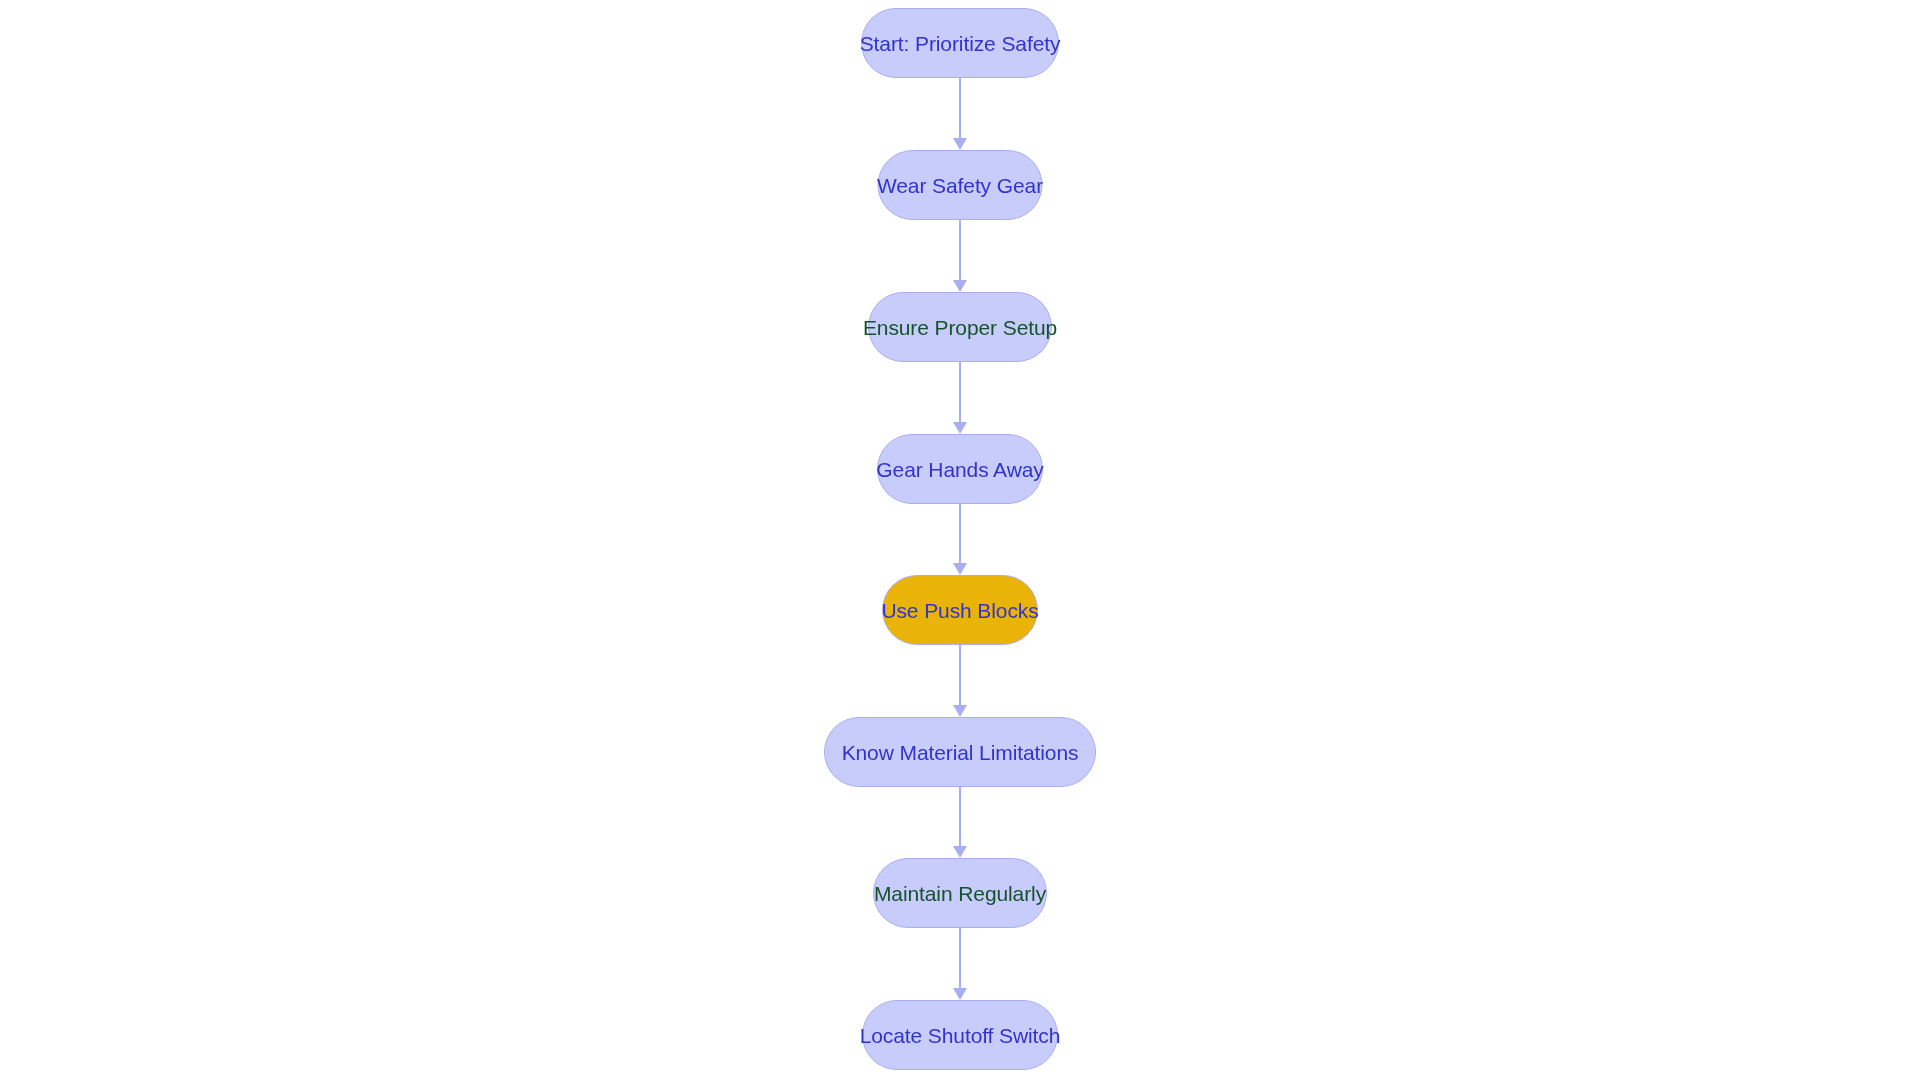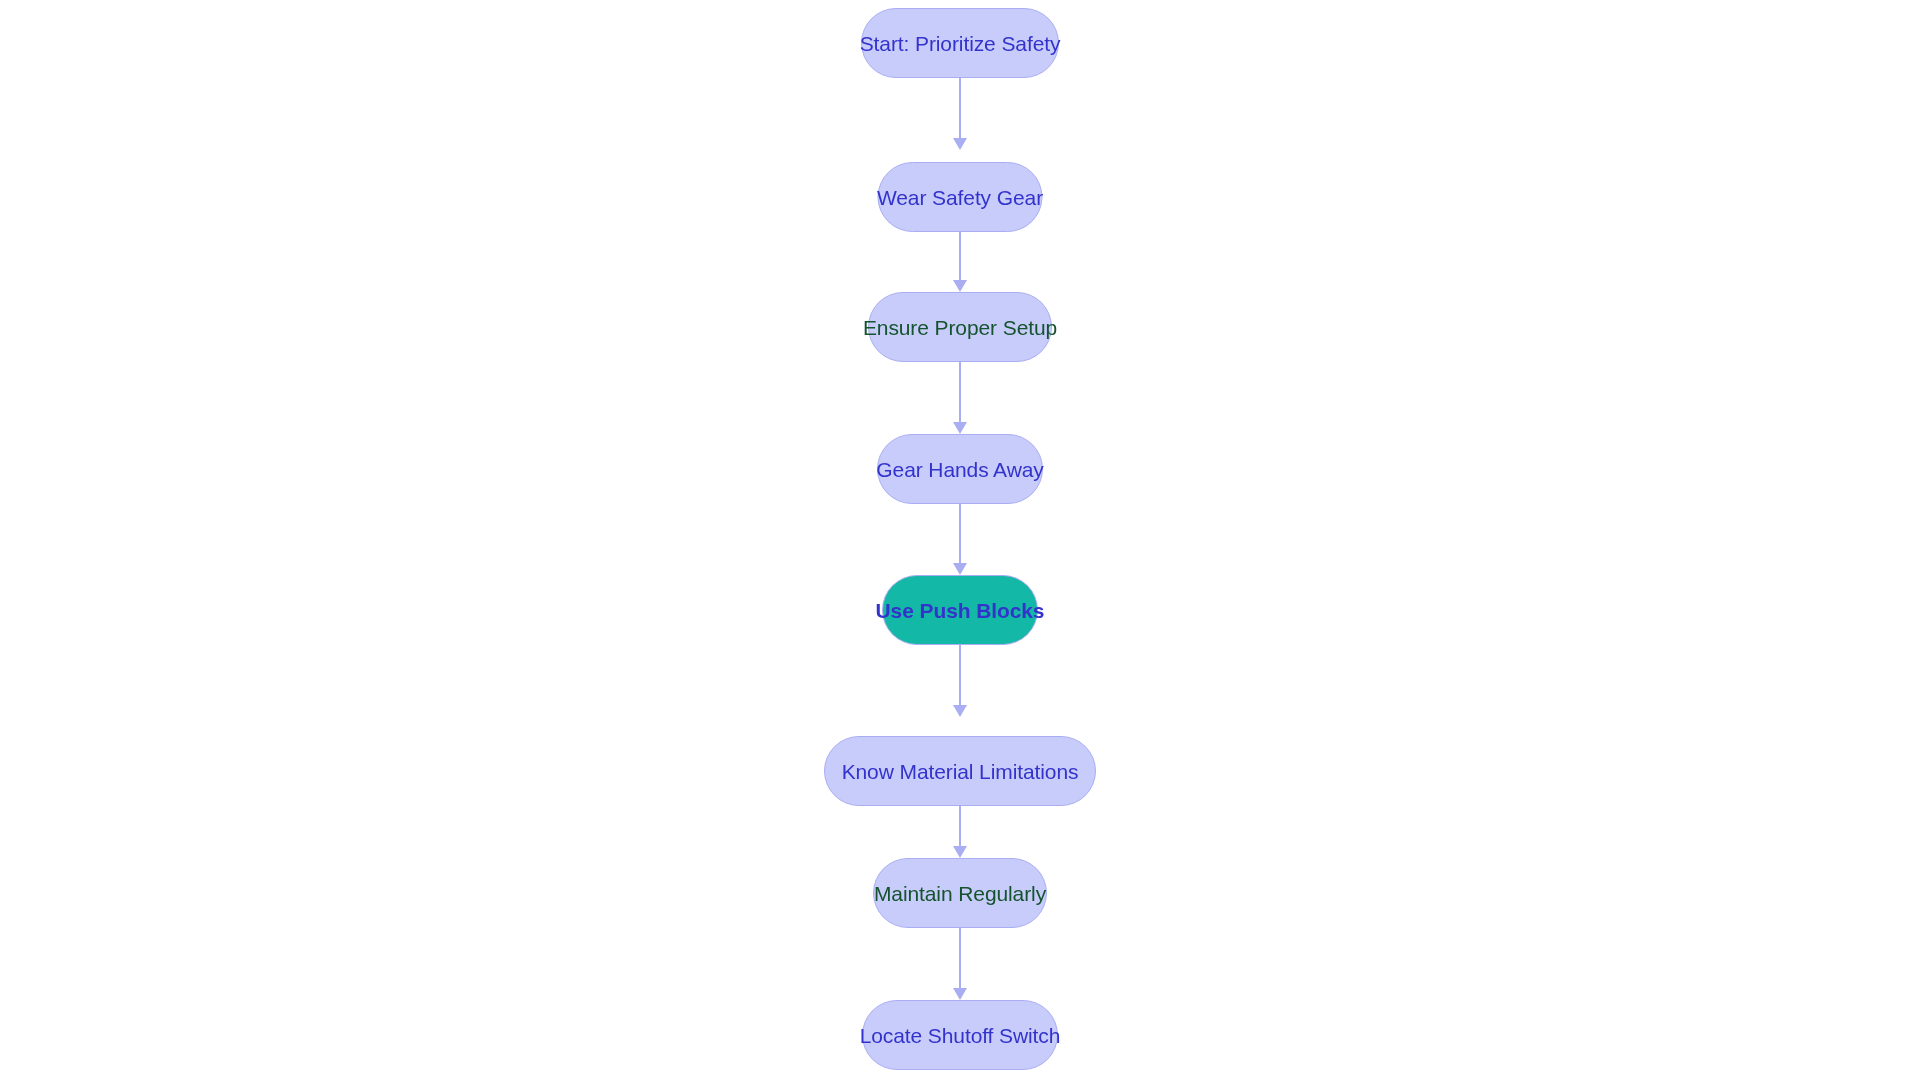--- a/index.html
+++ b/index.html
@@ -81,33 +81,33 @@
         <line x1="10" y1="0" x2="10" y2="59" stroke="#a9aef2" stroke-width="2"></line>
         <polygon points="3,59 17,59 10,71" fill="#a9aef2"></polygon>
       </svg></div>
     <div class="flow-connector" style="top: 928px; height: 72px;"><svg width="20" height="72" viewBox="0 0 20 72">
         <line x1="10" y1="0" x2="10" y2="60" stroke="#a9aef2" stroke-width="2"></line>
         <polygon points="3,60 17,60 10,72" fill="#a9aef2"></polygon>
       </svg></div>
     <div class="flow-node" style="top: 8px; width: 198px; background: rgb(200, 204, 251); border-color: rgb(169, 174, 242);">
       <span class="flow-node-label" style="color: rgb(51, 51, 204);">Start: Prioritize Safety</span>
     </div>
-    <div class="flow-node" style="top: 162px; width: 165px; background: rgb(200, 204, 251); border-color: rgb(169, 174, 242);">
+    <div class="flow-node" style="top: 150px; width: 165px; background: rgb(200, 204, 251); border-color: rgb(169, 174, 242);">
       <span class="flow-node-label" style="color: rgb(51, 51, 204);">Wear Safety Gear</span>
     </div>
     <div class="flow-node" style="top: 292px; width: 184px; background: rgb(200, 204, 251); border-color: rgb(169, 174, 242);">
       <span class="flow-node-label" style="color: #14532d;">Ensure Proper Setup</span>
     </div>
     <div class="flow-node" style="top: 434px; width: 166px; background: rgb(200, 204, 251); border-color: rgb(169, 174, 242);">
       <span class="flow-node-label" style="color: rgb(51, 51, 204);">Gear Hands Away</span>
     </div>
-    <div class="flow-node" style="top: 575px; width: 156px; background: #14b8a6; border-color: rgb(169, 174, 242); font-weight: bold;">
+    <div class="flow-node" style="top: 575px; width: 156px; background: #eab308; border-color: rgb(169, 174, 242);">
       <span class="flow-node-label" style="color: rgb(51, 51, 204);">Use Push Blocks</span>
     </div>
-    <div class="flow-node" style="top: 736px; width: 272px; background: rgb(200, 204, 251); border-color: rgb(169, 174, 242);">
+    <div class="flow-node" style="top: 717px; width: 272px; background: rgb(200, 204, 251); border-color: rgb(169, 174, 242);">
       <span class="flow-node-label" style="color: rgb(51, 51, 204);">Know Material Limitations</span>
     </div>
     <div class="flow-node" style="top: 858px; width: 174px; background: rgb(200, 204, 251); border-color: rgb(169, 174, 242);">
       <span class="flow-node-label" style="color: #14532d;">Maintain Regularly</span>
     </div>
     <div class="flow-node" style="top: 1000px; width: 196px; background: rgb(200, 204, 251); border-color: rgb(169, 174, 242); text-align: right;">
       <span class="flow-node-label" style="color: rgb(51, 51, 204);">Locate Shutoff Switch</span>
     </div>
   </div>
 

